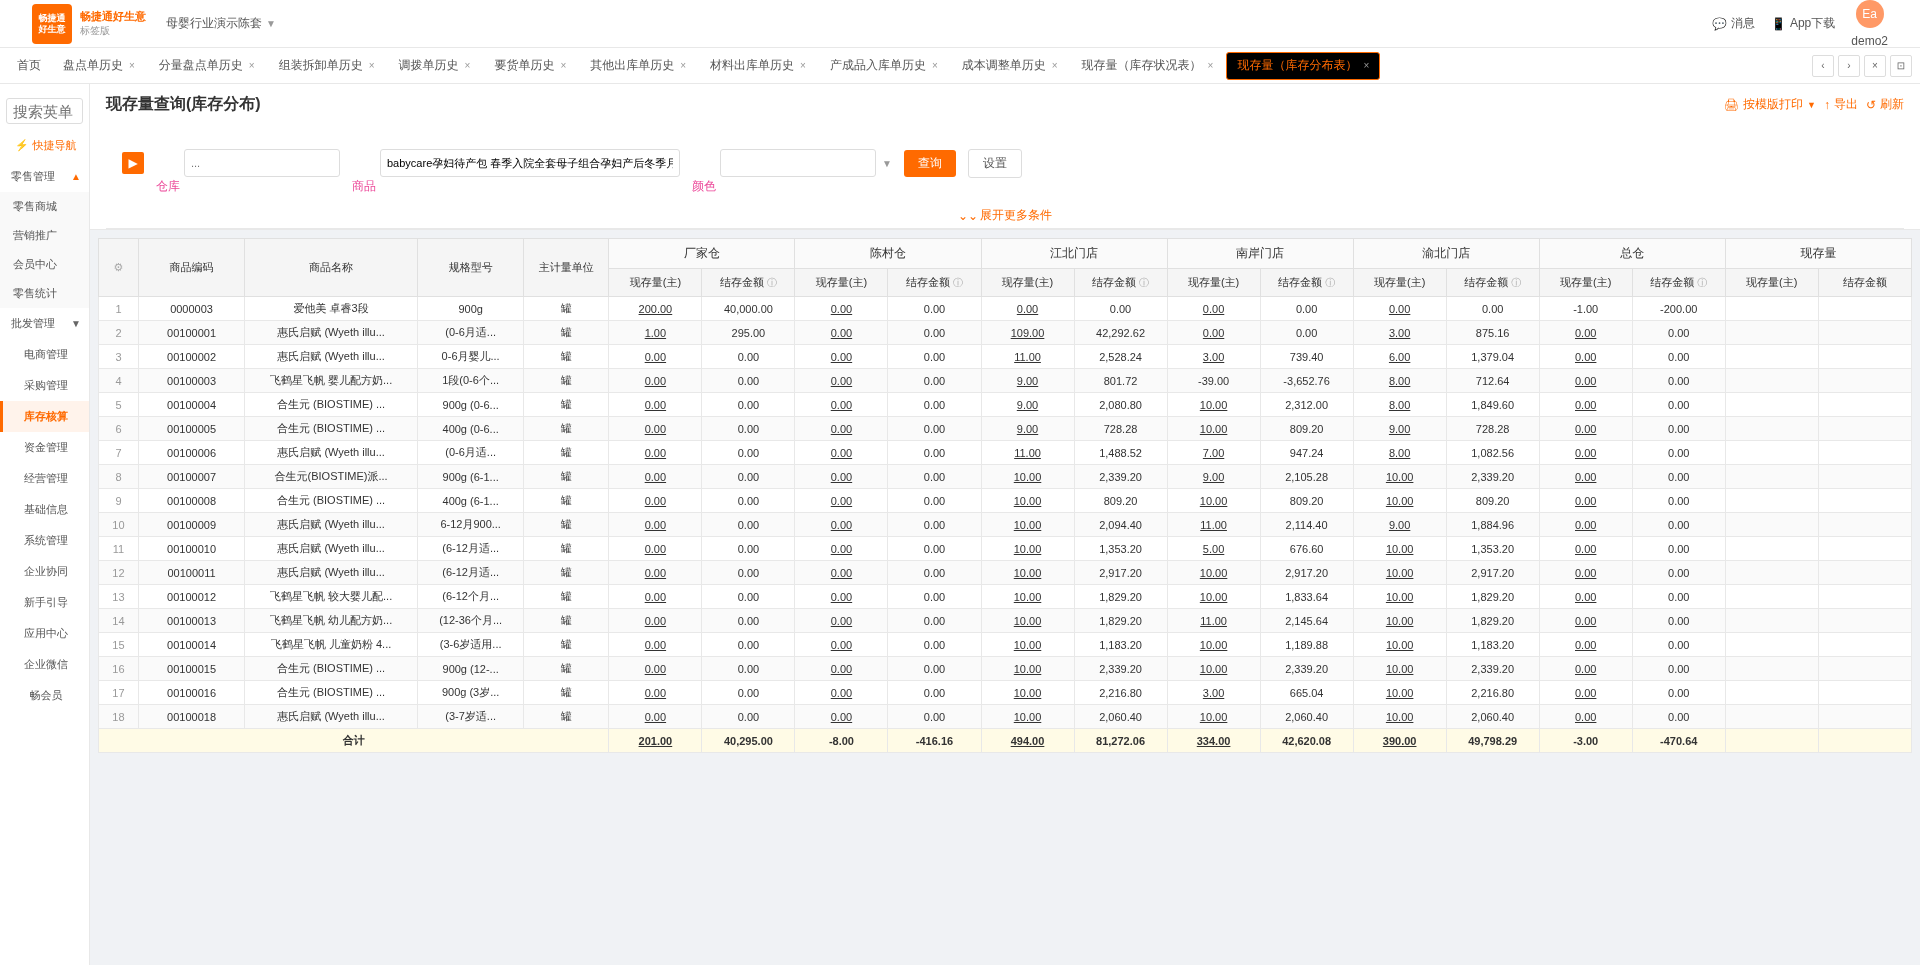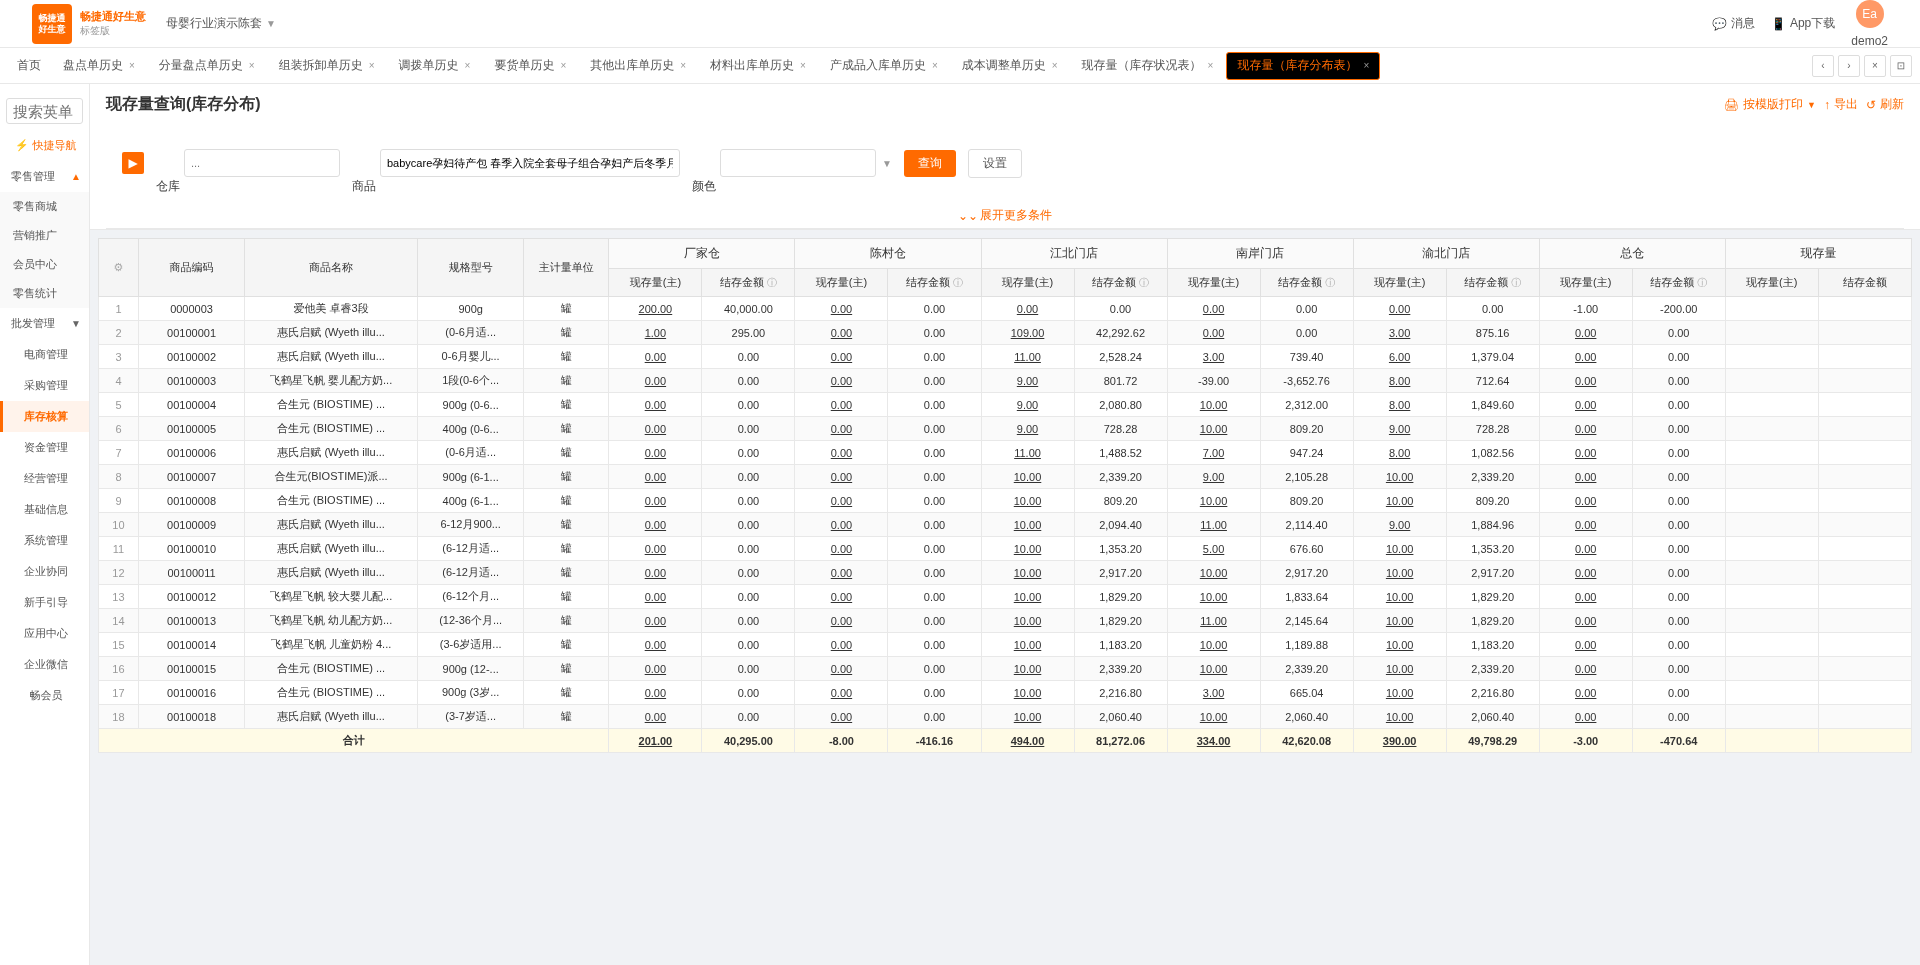--- a/index.html
+++ b/index.html
@@ -70,21 +70,21 @@
     .page-title-row { display: flex; align-items: center; justify-content: space-between; margin-bottom: 8px; }
     .page-title { font-size: 16px; font-weight: bold; color: #333; }
     .header-actions { display: flex; gap: 8px; align-items: center; }
     .btn-link { color: #ff6a00; font-size: 12px; cursor: pointer; display: flex; align-items: center; gap: 4px; }
     .btn-orange { background: #ff6a00; color: #fff; border: none; padding: 5px 14px; border-radius: 3px; cursor: pointer; font-size: 12px; }
     .btn-white { background: #fff; color: #555; border: 1px solid #ddd; padding: 5px 14px; border-radius: 3px; cursor: pointer; font-size: 12px; }
 
     
     .filter-bar { padding: 8px 16px; background: #fff; display: flex; align-items: center; gap: 12px; flex-wrap: wrap; }
     .filter-item { display: flex; align-items: center; gap: 4px; font-size: 12px; }
-    .filter-label { color: #404040; white-space: nowrap; margin-top: 47px; }
+    .filter-label { color: #ec4899; white-space: nowrap; margin-top: 47px; }
     .filter-input { height: 28px; border: 1px solid #ddd; border-radius: 3px; padding: 0 6px; font-size: 11px; min-width: 80px; }
     .filter-input-wide { min-width: 300px; }
     .expand-btn { color: #ff6a00; cursor: pointer; font-size: 12px; display: flex; align-items: center; gap: 2px; margin: 0 auto; }
     .expand-row { display: flex; justify-content: center; padding: 4px 0; background: #fff; border-bottom: 1px solid #e8e8e8; }
     .orange-arrow { width: 22px; height: 22px; background: #ff6a00; border-radius: 2px; display: flex; align-items: center; justify-content: center; color: #fff; font-size: 12px; cursor: pointer; }
 
     
     .table-area { flex: 1; overflow: auto; padding: 8px; }
     .data-table { width: 100%; border-collapse: collapse; font-size: 11px; background: #fff; }
     .data-table th { background: #f5f5f5; border: 1px solid #e0e0e0; padding: 6px 4px; text-align: center; white-space: nowrap; font-weight: normal; color: #333; position: sticky; top: 0; z-index: 2; }

